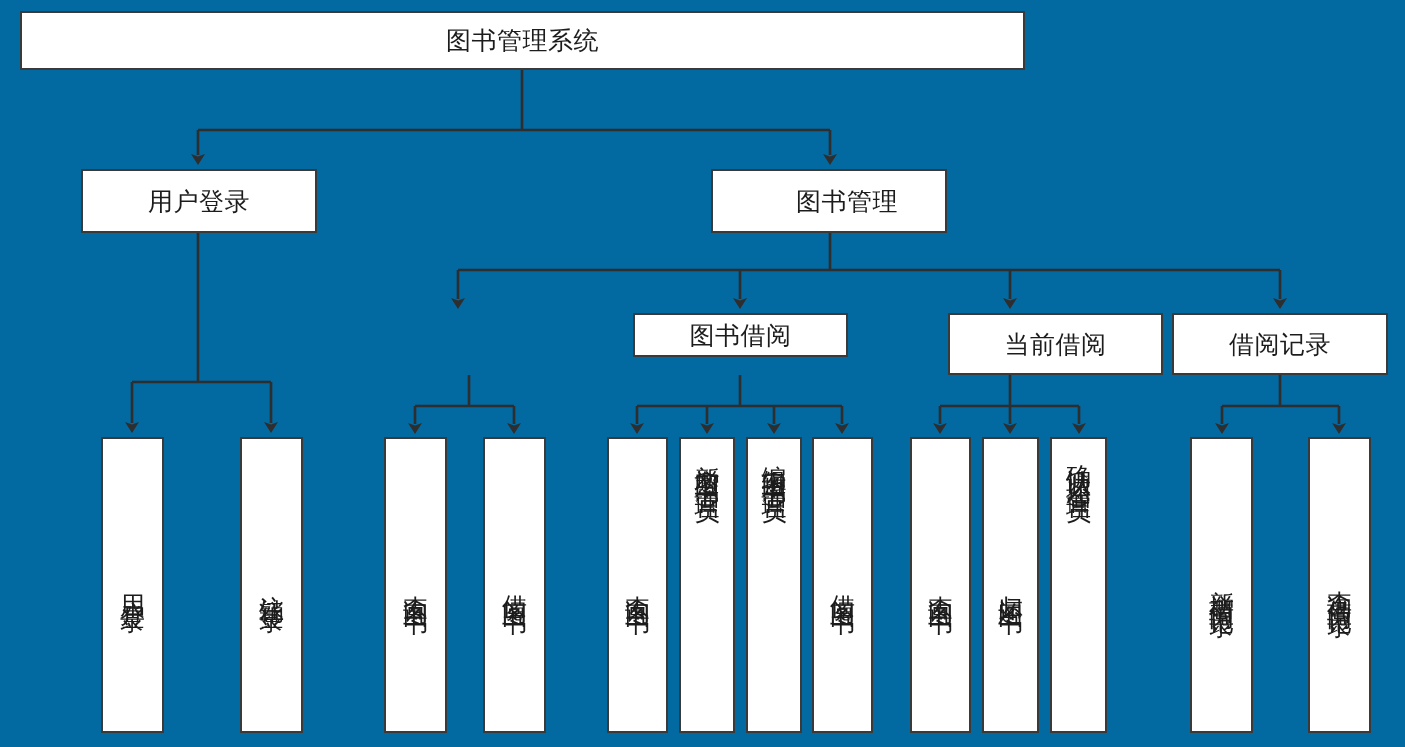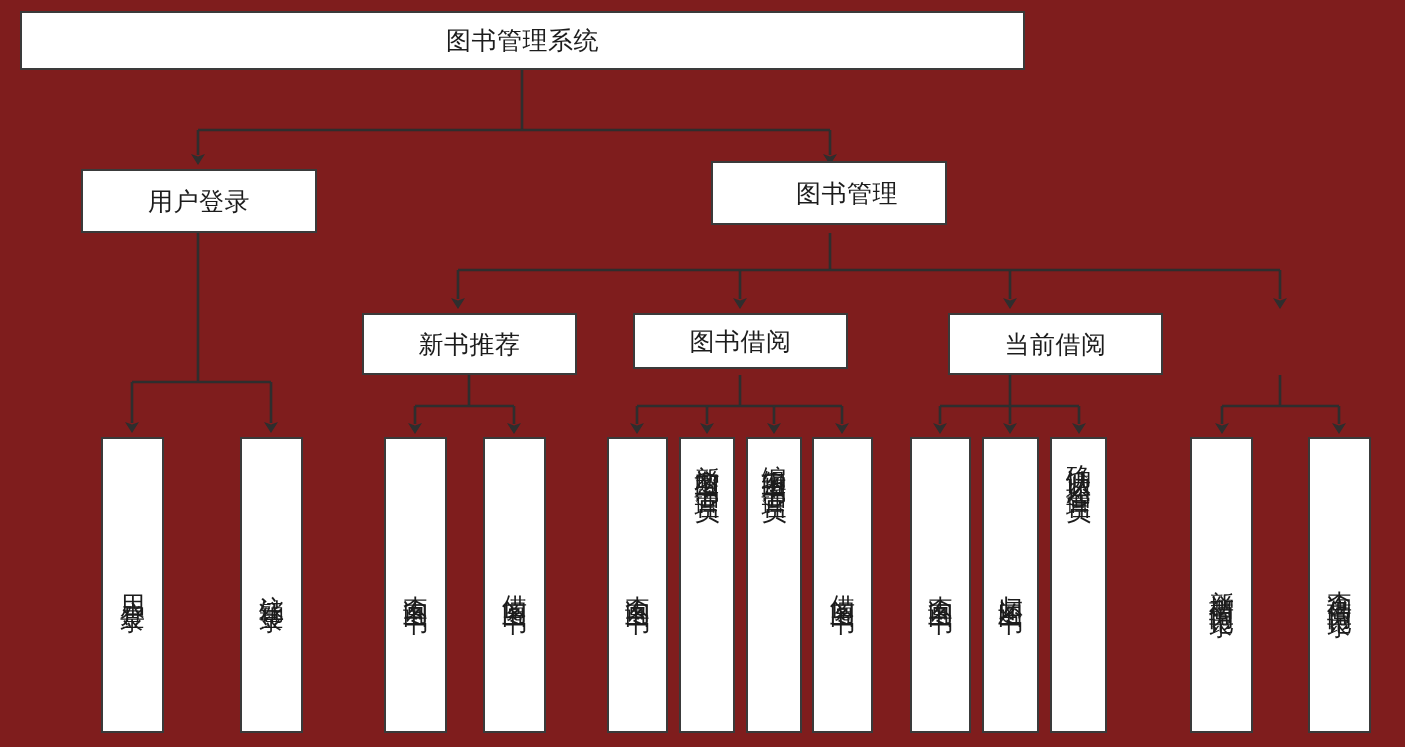--- a/index.html
+++ b/index.html
@@ -10,21 +10,21 @@
   body {
     width: 1405px;
     height: 747px;
     font-family: "Liberation Sans", "DejaVu Sans", sans-serif;
     overflow: hidden;
   }
   #diagram {
     position: relative;
     width: 1405px;
     height: 747px;
-    background: #7f1d1d;
+    background: #0369a1;
   }
   svg.connectors {
     position: absolute;
     left: 0;
     top: 0;
     width: 1405px;
     height: 747px;
     pointer-events: none;
   }
   .node {
@@ -121,32 +121,32 @@
     </g>
   </svg>
 
   <div class="node h" style="left:20px; top:11px; width:1005px; height:59px;">
     <span>图书管理系统</span>
   </div>
 
   <div class="node h" style="left:81px; top:169px; width:236px; height:64px;">
     <span>用户登录</span>
   </div>
-  <div class="node h" style="left:711px; top:161px; width:236px; height:64px;padding-left:36px;">
+  <div class="node h" style="left:711px; top:169px; width:236px; height:64px;padding-left:36px;">
     <span>图书管理</span>
   </div>
 
-  <div class="node h" style="left:362px; top:313px; width:215px; height:62px;">
-    <span>新书推荐</span>
-  </div>
-  <div class="node h" style="left:633px; top:313px; width:215px; height:56px;">
+  <div class="node h" style="left:633px; top:313px; width:215px; height:44px;">
     <span>图书借阅</span>
   </div>
   <div class="node h" style="left:948px; top:313px; width:215px; height:62px;">
     <span>当前借阅</span>
+  </div>
+  <div class="node h" style="left:1172px; top:313px; width:216px; height:62px;">
+    <span>借阅记录</span>
   </div>
 
   <div class="node v" style="left:101px; top:437px; width:63px; height:296px;">
     <span class="vlabel">用户登录</span>
   </div>
   <div class="node v" style="left:240px; top:437px; width:63px; height:296px;">
     <span class="vlabel">注销登录</span>
   </div>
 
   <div class="node v" style="left:384px; top:437px; width:63px; height:296px;">

